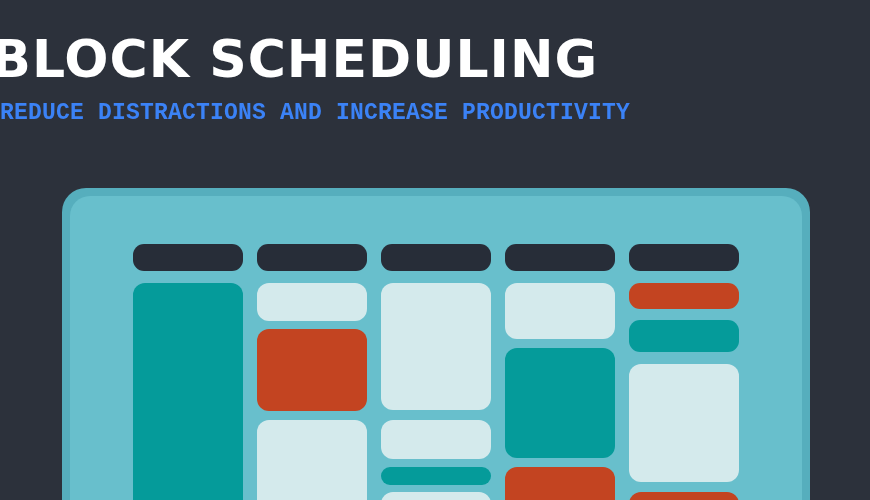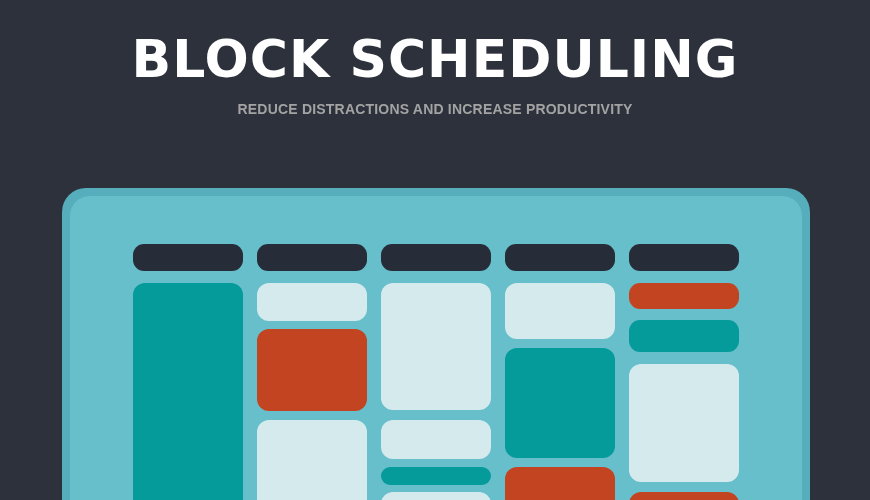--- a/index.html
+++ b/index.html
@@ -20,40 +20,40 @@
     background: #2c313b;
     overflow: hidden;
   }
 
   
   #header {
     position: absolute;
     left: 0;
     top: 34px;
     width: 870px;
-    text-align: center;
+    text-align: left;
   }
   #title {
     font-family: "DejaVu Sans", sans-serif;
     font-weight: 700;
     font-size: 51px;
     letter-spacing: 1.0px;
     line-height: 1.0;
     color: #ffffff;
     margin: 0;
     white-space: nowrap;
     transform: scaleX(1.02);
   }
   #subtitle {
-    font-family: Liberation Sans, sans-serif;
+    font-family: Liberation Mono, monospace;
     font-weight: 700;
-    font-size: 14px;
+    font-size: 23px;
     letter-spacing: 0.2px;
     line-height: 1.0;
-    color: #a3a3a3;
+    color: #3b82f6;
     margin: 0;
     padding-top: 17px;
     white-space: nowrap;
   }
 
   
   #panel-outer {
     position: absolute;
     left: 62px;
     top: 188px;

